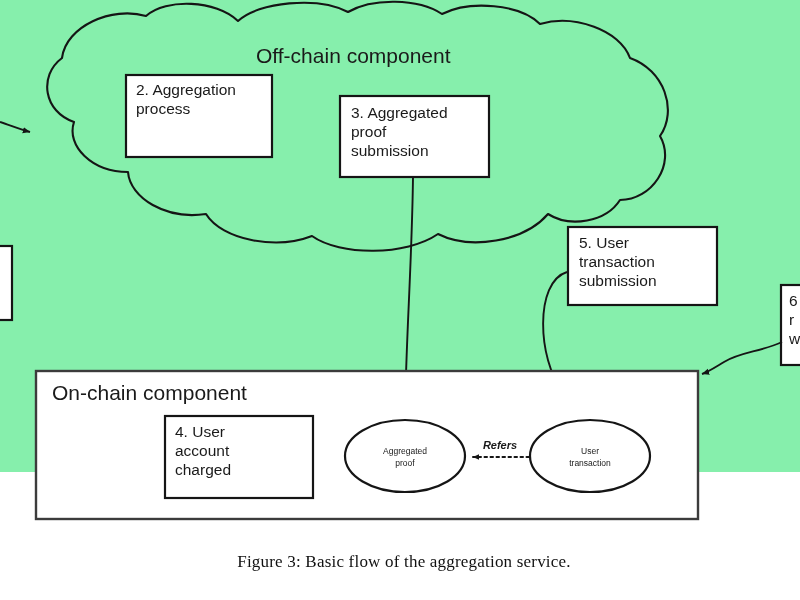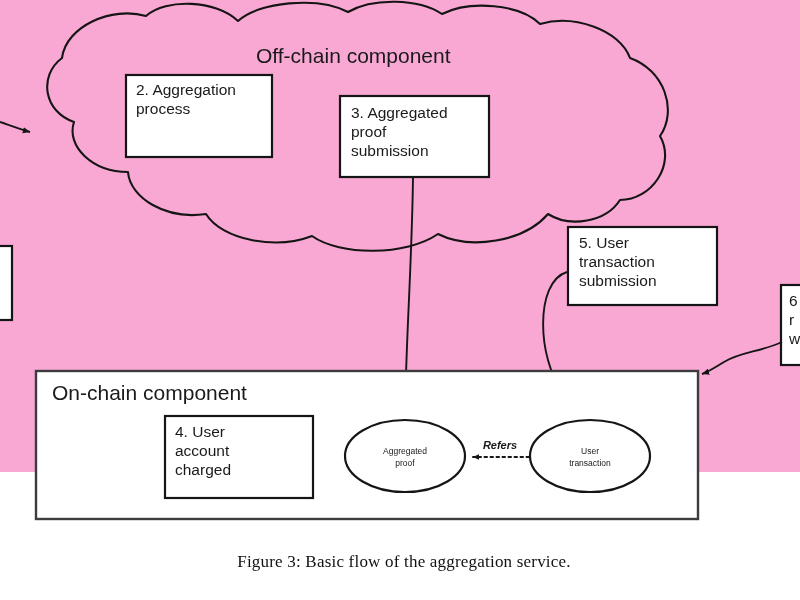--- a/index.html
+++ b/index.html
@@ -12,21 +12,21 @@
     height: 600px;
     overflow: hidden;
     font-family: "Liberation Sans", sans-serif;
     color: #000000;
     position: relative;
   }
   #figure-root {
     position: relative;
     width: 800px;
     height: 472px;
-    background: #f9a8d4;
+    background: #86efac;
   }
   #diagram-svg {
     position: absolute;
     left: 0;
     top: 0;
     width: 800px;
     height: 600px;
     display: block;
   }
   .box-label {

